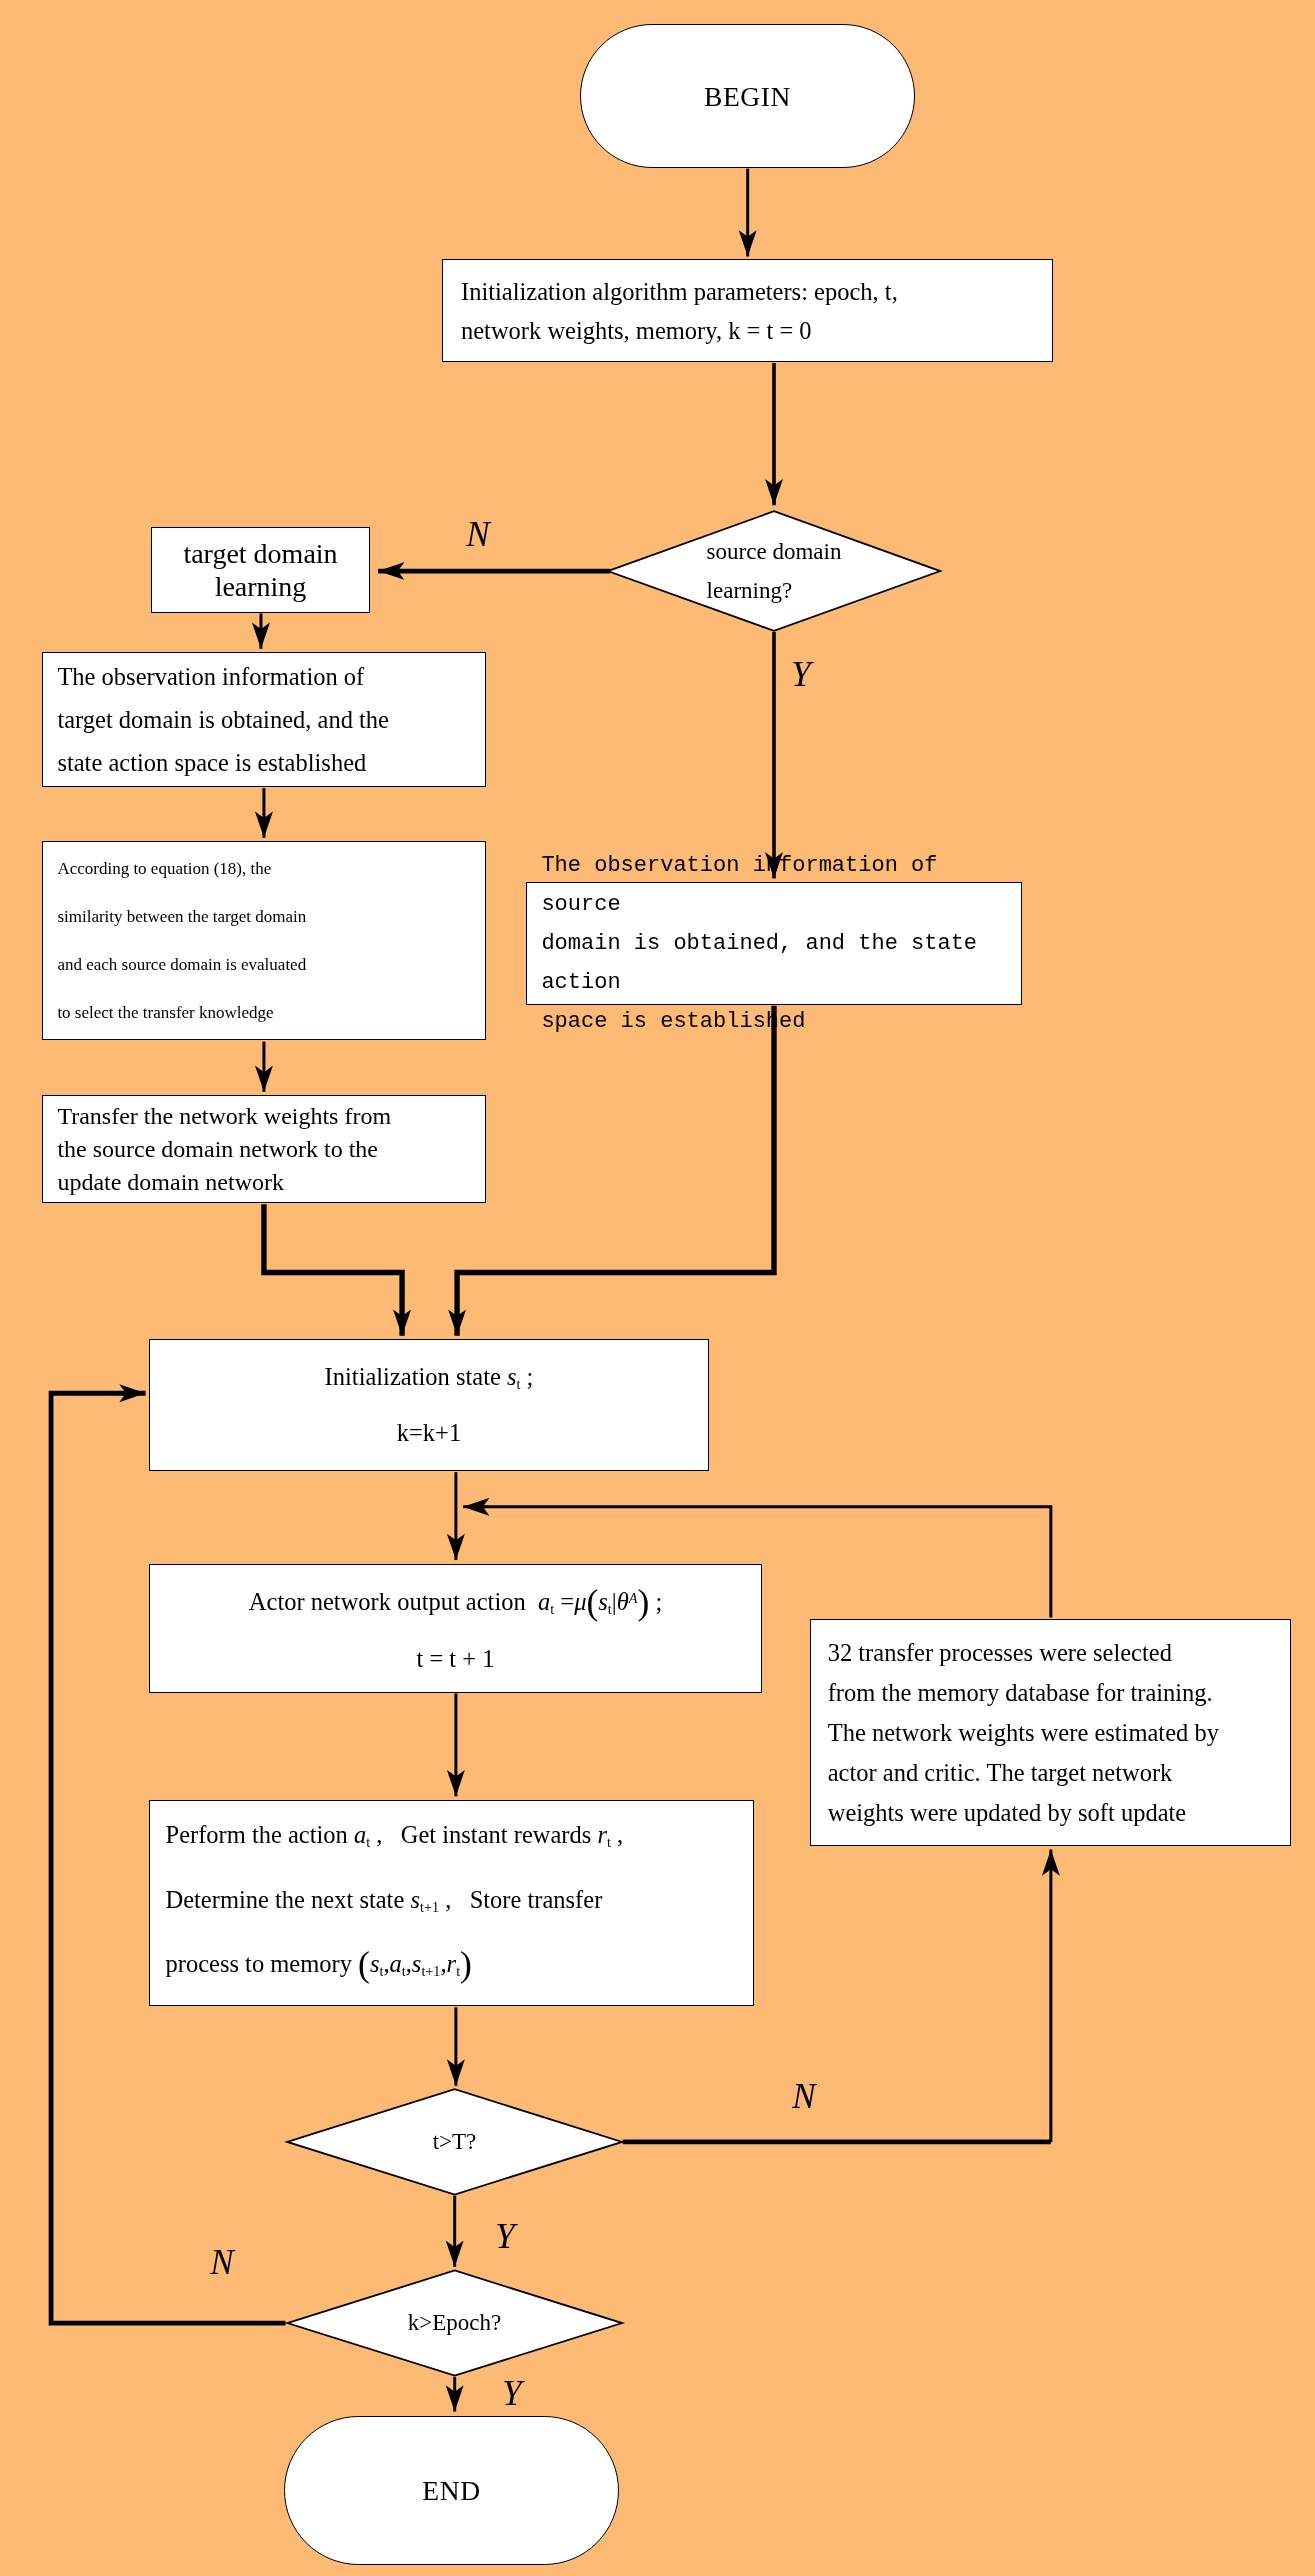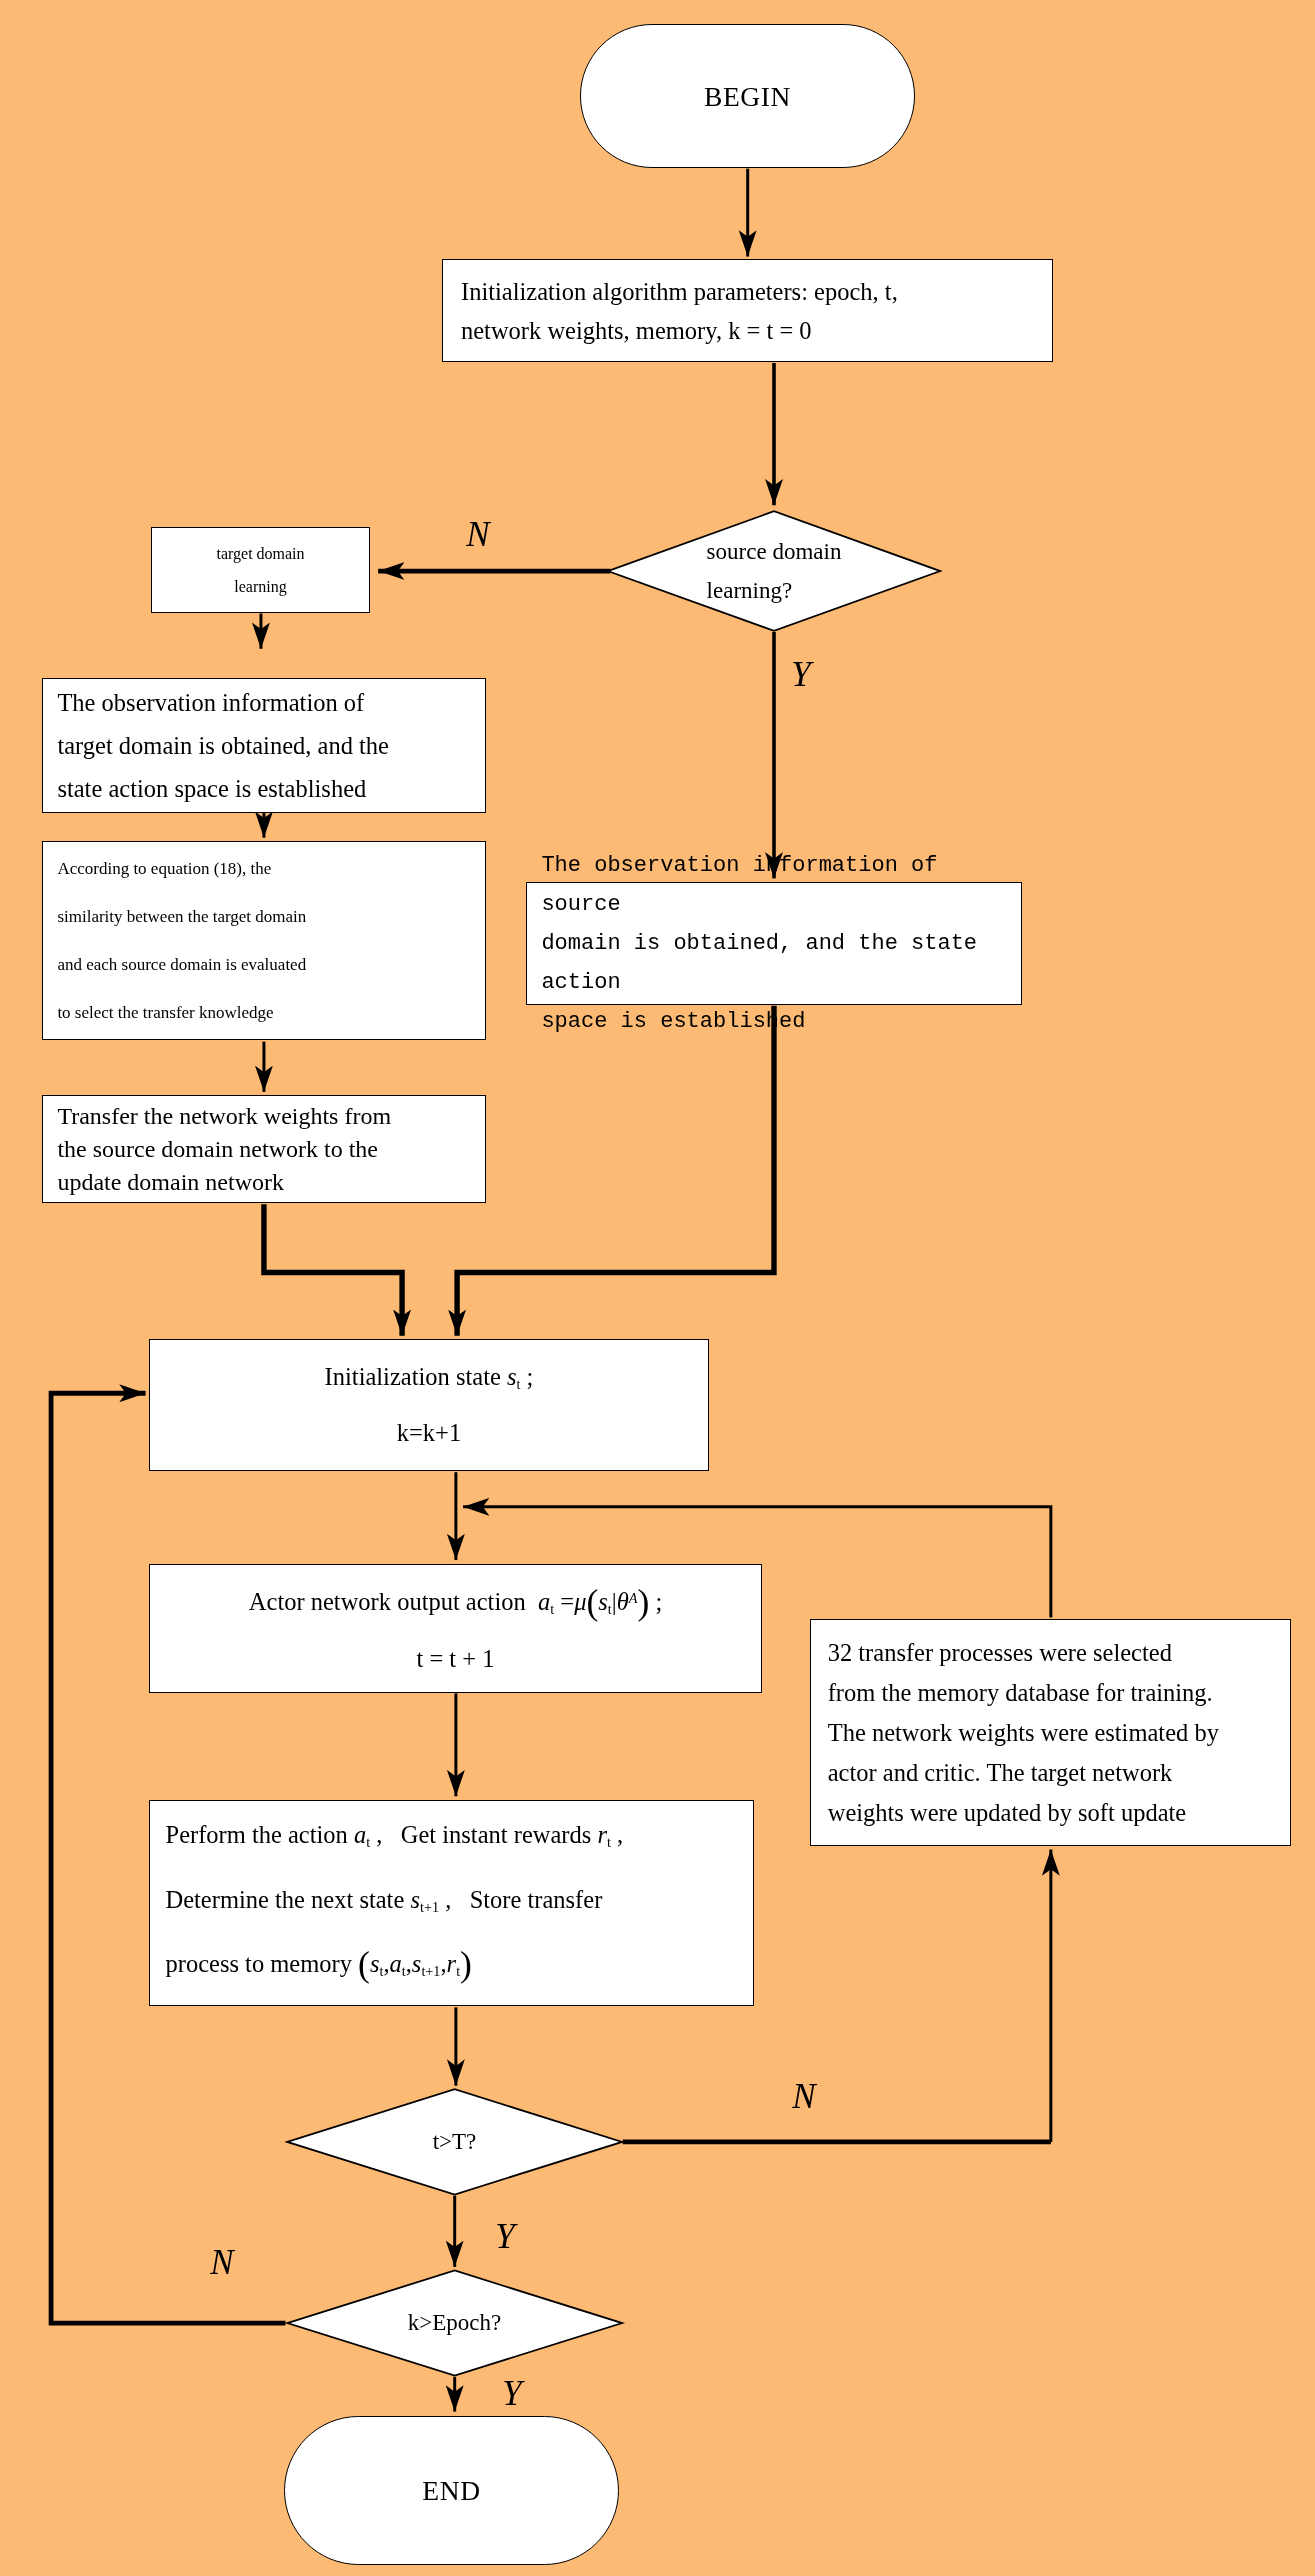--- a/index.html
+++ b/index.html
@@ -33,21 +33,21 @@
   }
   .f46{font-size:27.5px;line-height:31px;letter-spacing:0.6px;}
   .f41-66{font-size:24.5px;line-height:39px;}
   .f41-72{font-size:24.5px;line-height:43px;}
   .f41-80{font-size:17px;line-height:48px;}
   .f40-56{font-size:24px;line-height:33px;}
   .f41-65{font-size:22px;line-height:39px;font-family:Liberation Mono, monospace;}
   .f41-67{font-size:24.5px;line-height:40px;}
   .f41-84{font-size:24.5px;line-height:50px;}
   .f41-96{font-size:24.5px;line-height:57px;}
-  .f39-56{font-size:16px;line-height:33px;}
+  .f39-56{font-size:28px;line-height:33px;}
   .f39-66{font-size:23px;line-height:39px;}
   .f39{font-size:23px;line-height:26px;}
   .it{font-style:italic;}
   .sb{font-size:0.58em;vertical-align:-0.28em;}
   .sp{font-size:0.58em;vertical-align:0.5em;font-style:italic;}
   .bg{font-size:1.45em;vertical-align:-0.1em;line-height:0;}
 </style>
 </head>
 <body>
 
@@ -94,21 +94,21 @@
   </div>
 
   <div class="dtext f39-66" style="left:608px;top:511px;width:332px;height:120px;">source domain
 learning?</div>
 
   <div class="node center" style="left:151px;top:527px;width:219px;height:86px;">
     <div class="prelines f39-56">target domain
 learning</div>
   </div>
 
-  <div class="node para" style="left:42px;top:678px;width:444px;height:135px;">
+  <div class="node para" style="left:42px;top:652px;width:444px;height:135px;">
     <div class="prelines f41-72">The observation information of
 target domain is obtained, and the
 state action space is established</div>
   </div>
 
   <div class="node para" style="left:42px;top:841px;width:444px;height:199px;">
     <div class="prelines f41-80">According to equation (18), the
 similarity between the target domain
 and each source domain is evaluated
 to select the transfer knowledge</div>

